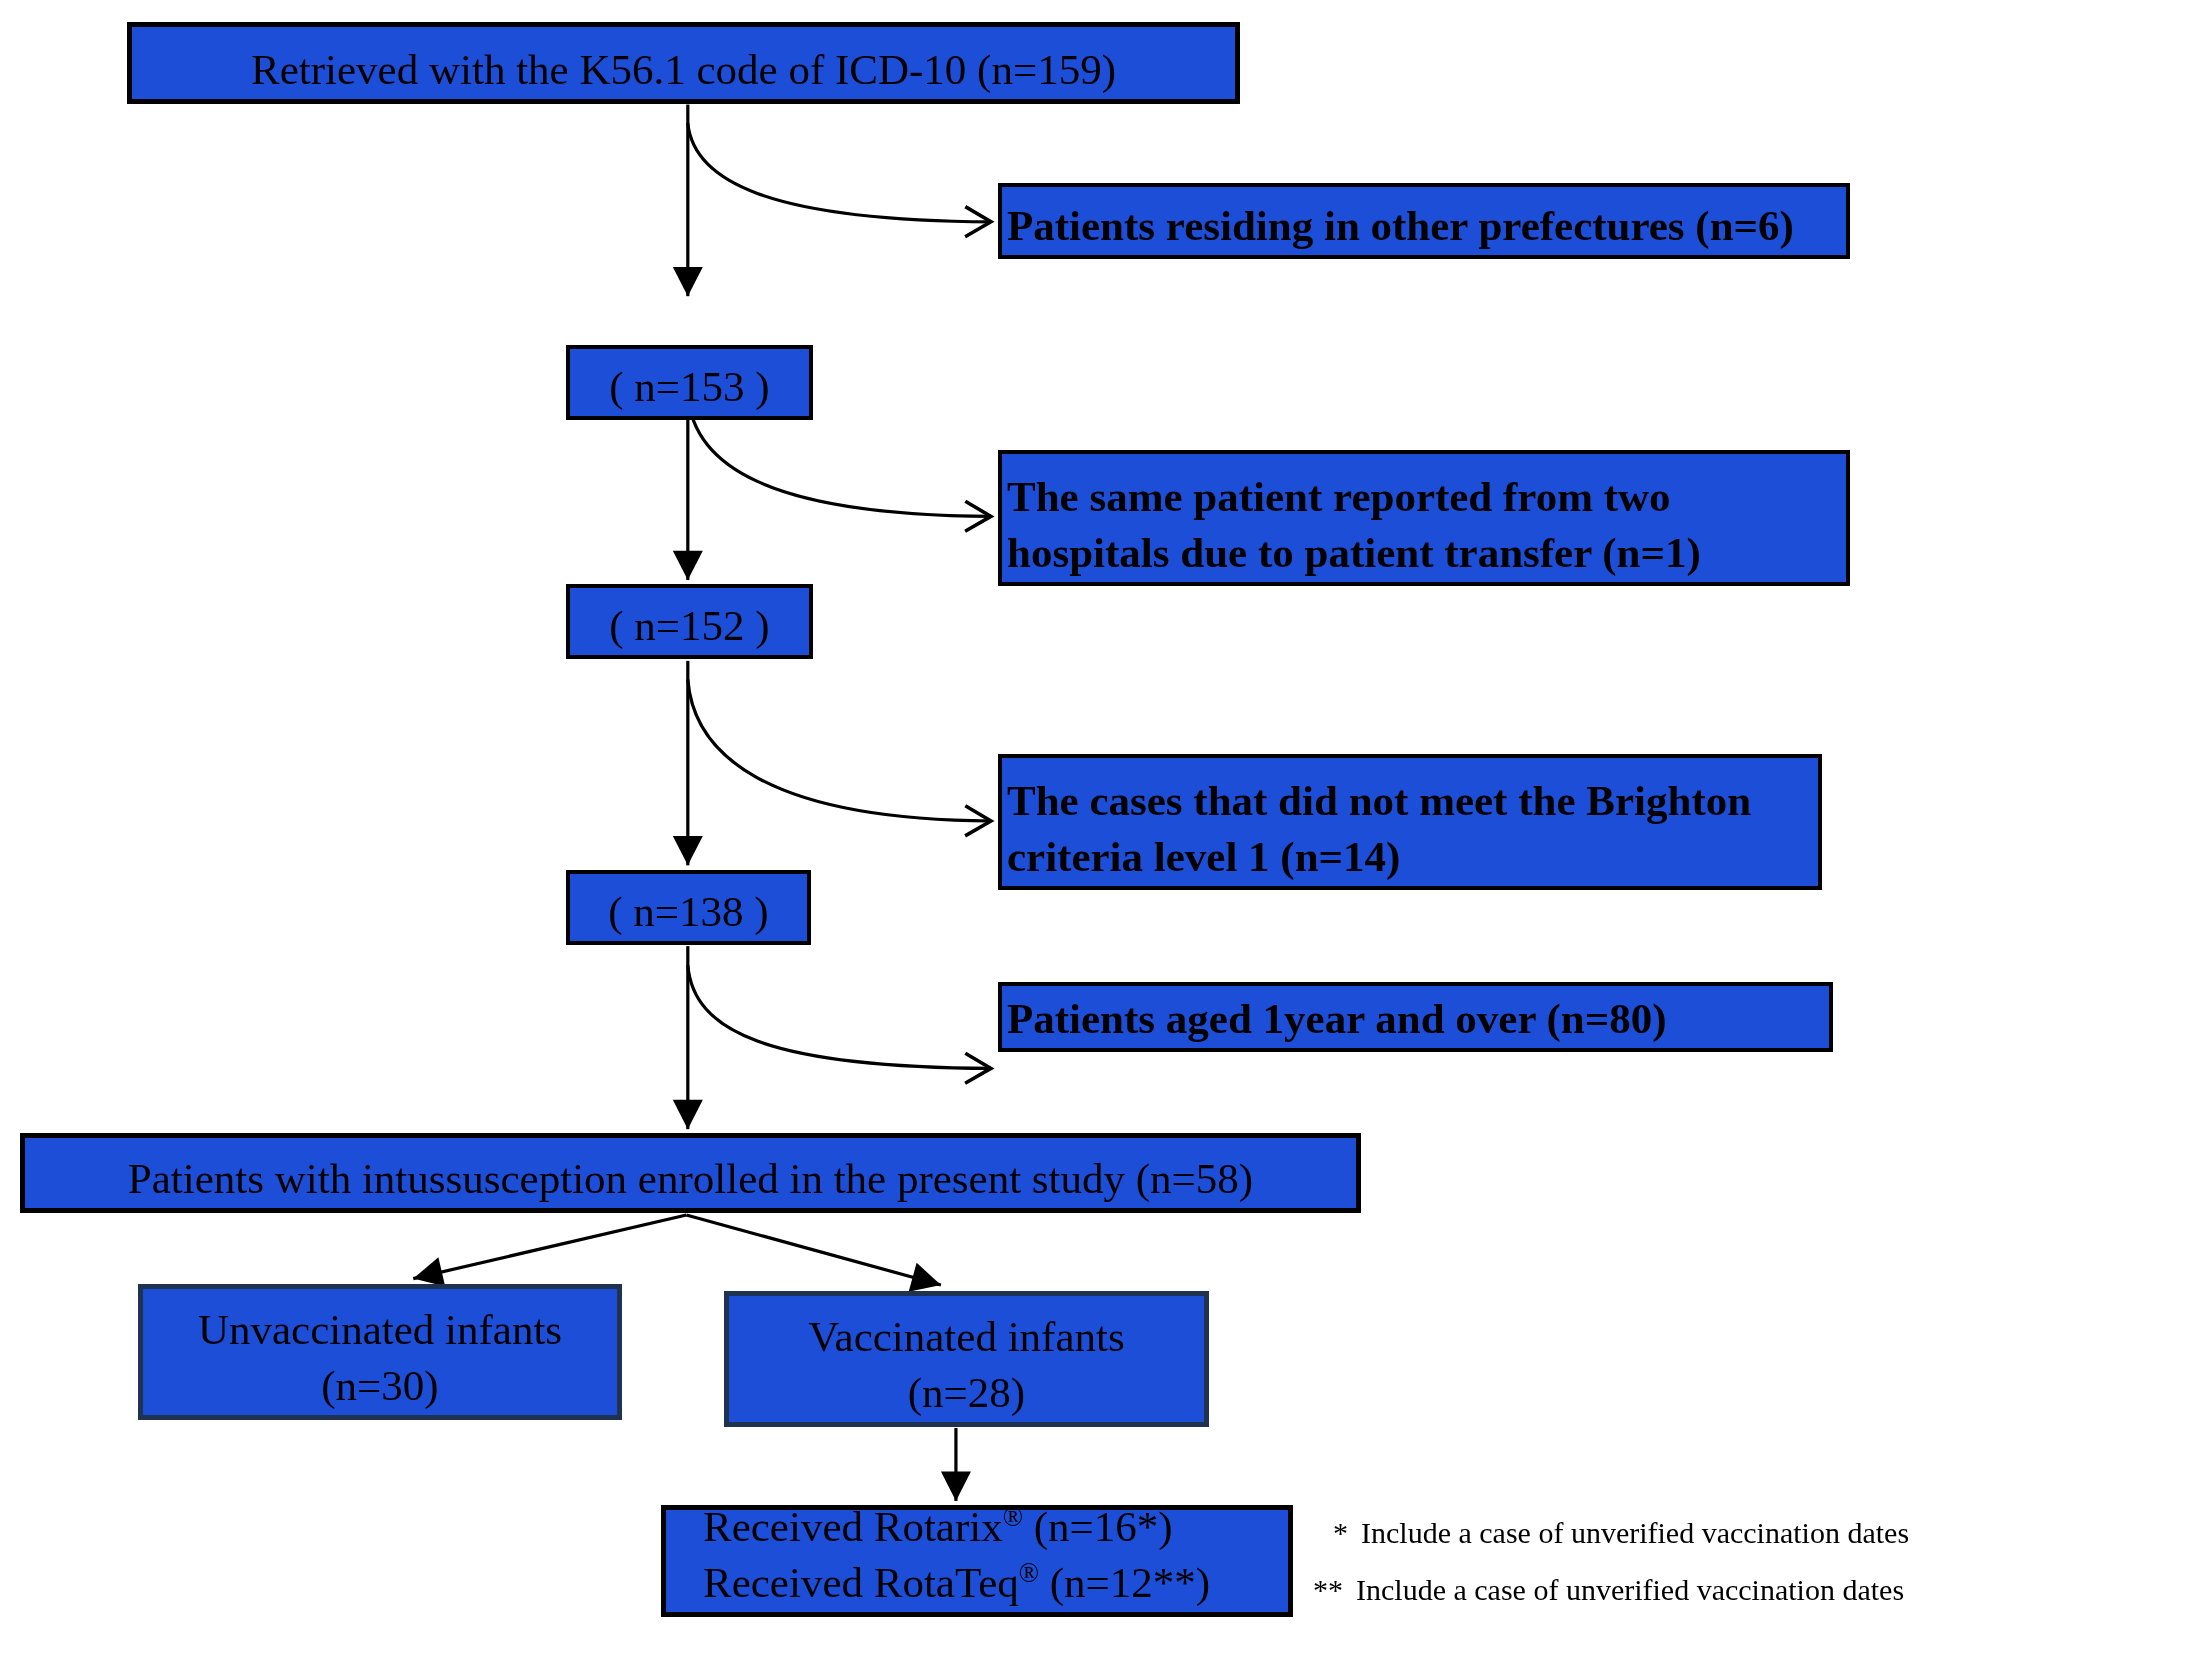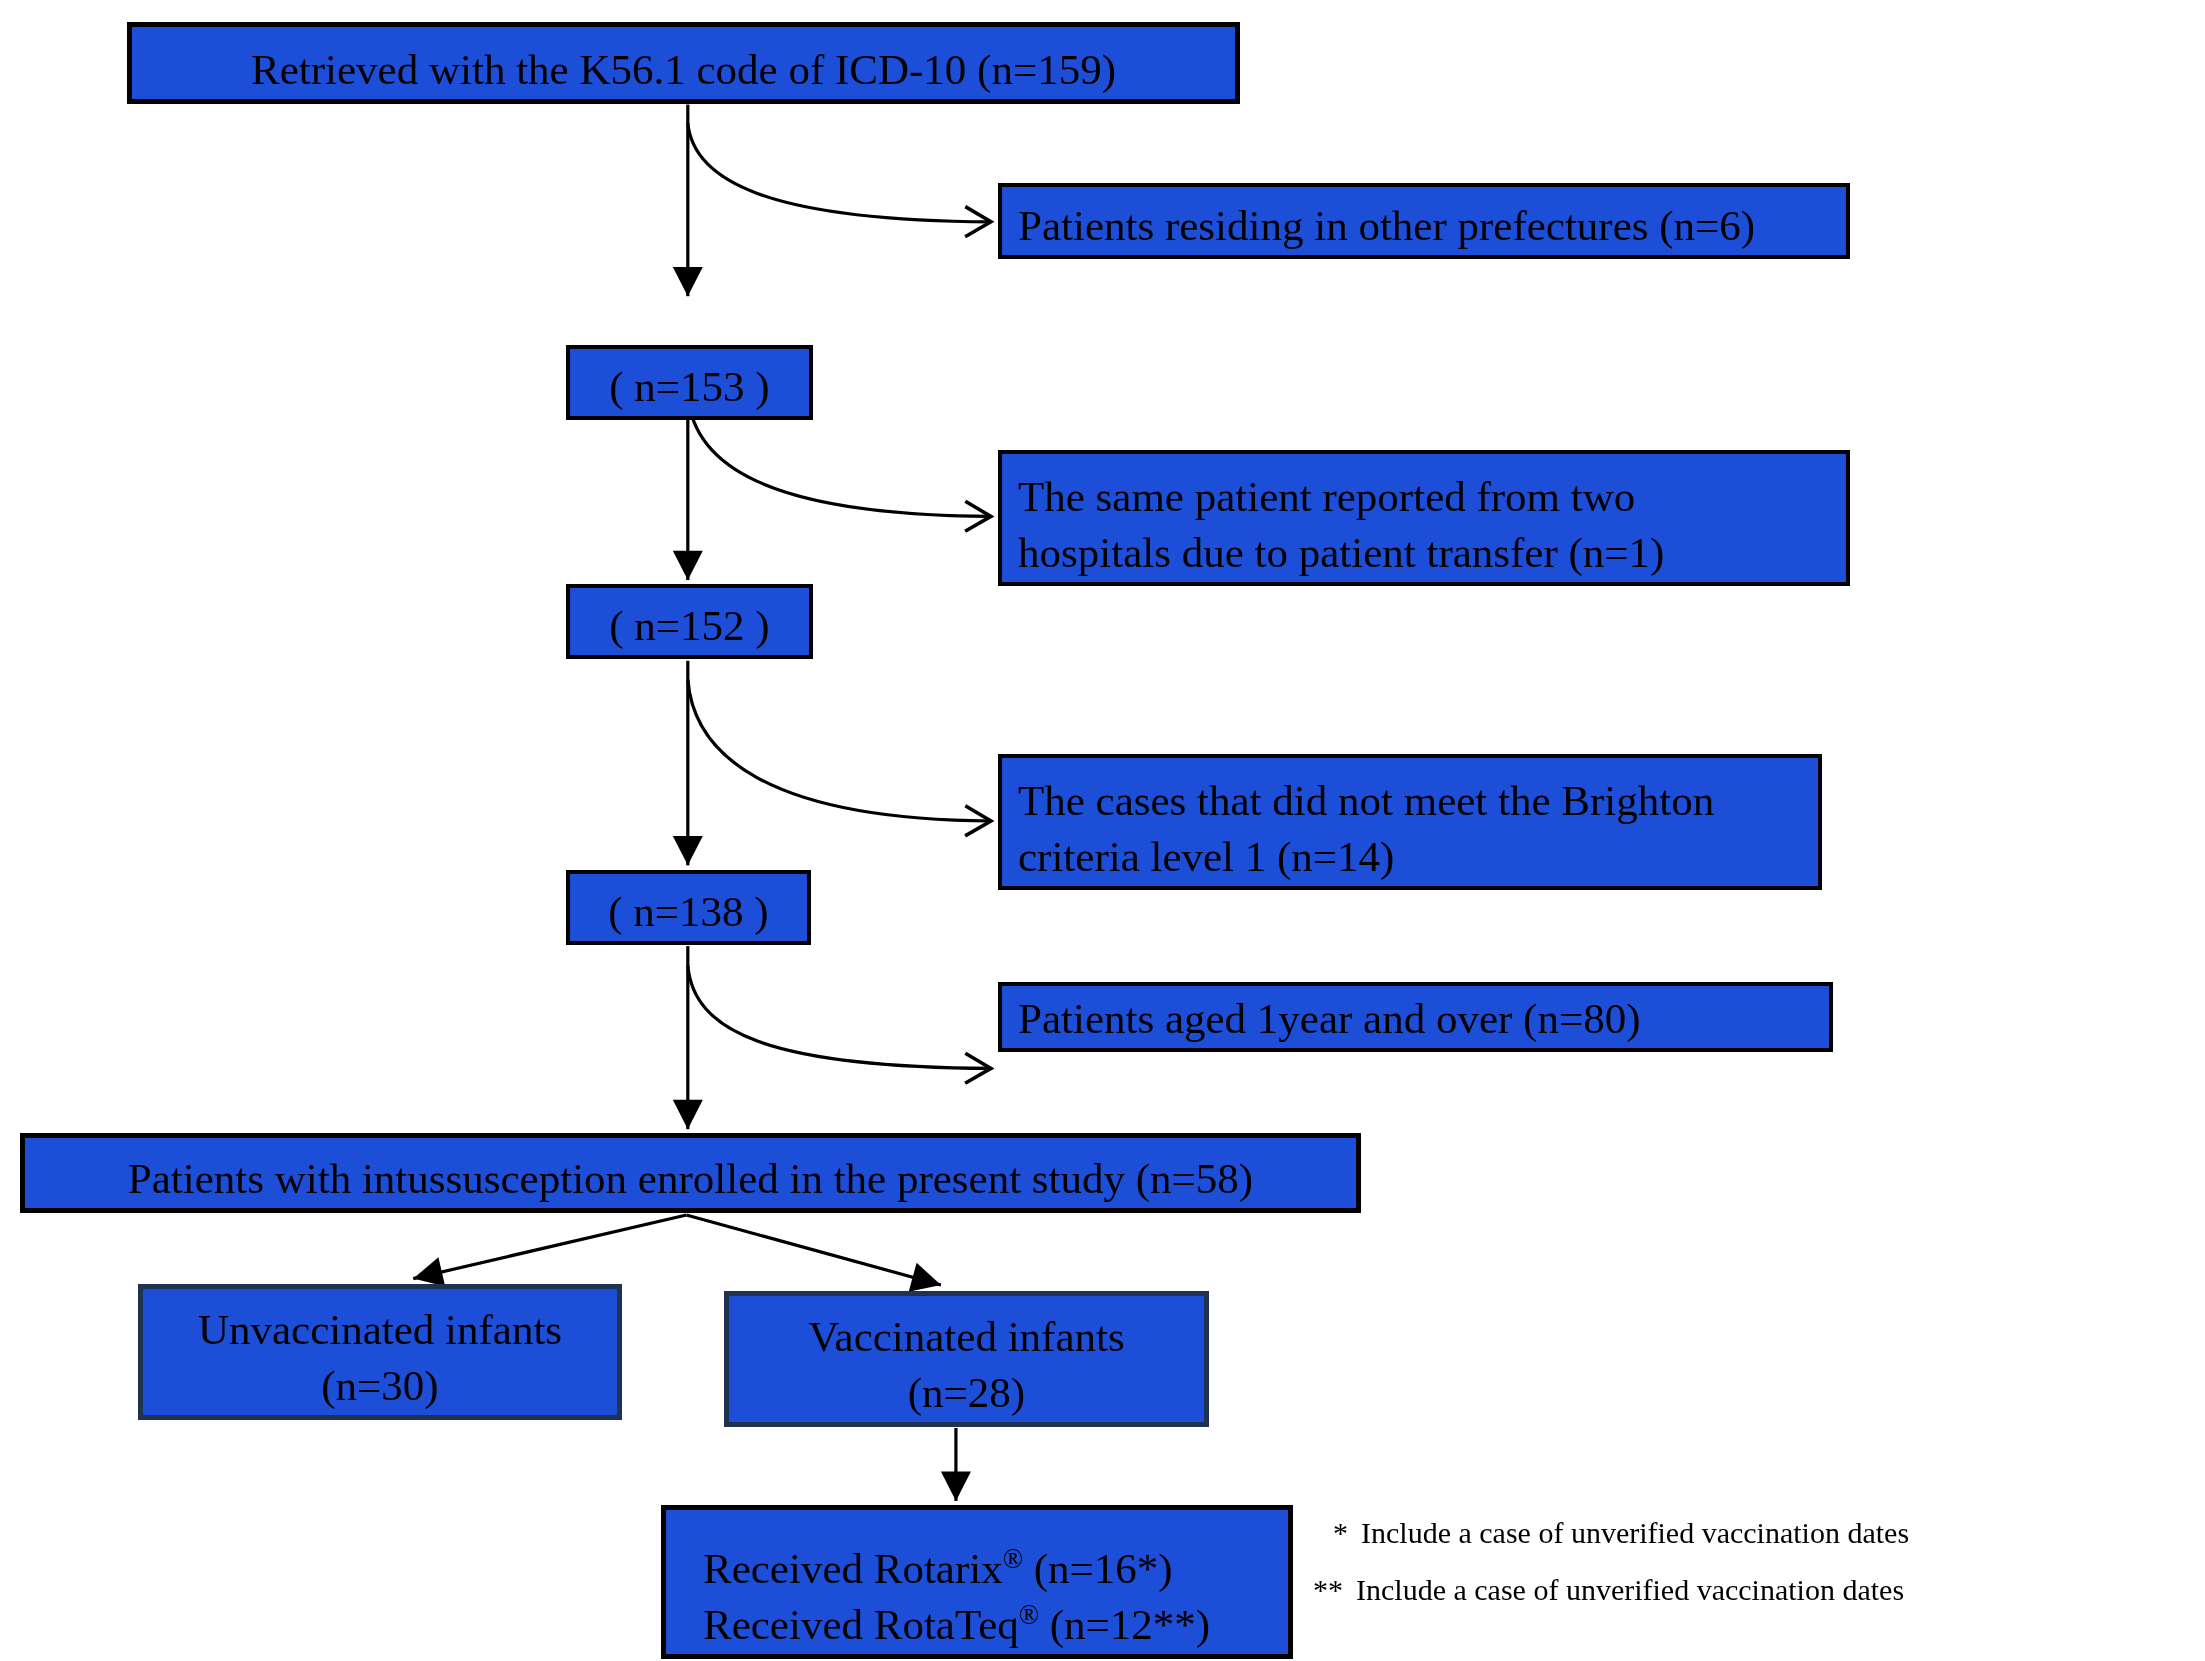--- a/index.html
+++ b/index.html
@@ -30,21 +30,21 @@
   .thick{border-width:5.7px;}
   .main-border{border-width:5px;}
   sup.reg{font-size:0.62em;vertical-align:super;line-height:0;}
   .footnote{
     position:absolute;
     font-size:30px;
     white-space:nowrap;
   }
   .fn-marker{display:inline-block;margin-right:13px;}
   .stack{width:100%;}
-  .pad-l{padding-left:16px;padding-right:7.2px;}
+  .pad-l{padding-left:5px;padding-right:7.2px;font-weight:bold;}
   .pad-l-lg{padding-left:37px;padding-right:7.2px;}
 </style>
 </head>
 <body>
 
 <div class="stage">
 
   <svg class="wires" width="2205" height="1662" viewBox="0 0 3084 2324">
     <defs>
       <marker id="tri" markerUnits="userSpaceOnUse" markerWidth="48" markerHeight="52" refX="43" refY="26" orient="auto">
@@ -122,21 +122,21 @@
     </div>
   </div>
 
   <div class="box navy main-border" style="left:724px;top:1291px;width:485px;height:136px;">
     <div class="stack">
       <span class="line">Vaccinated infants</span>
       <span class="line">(n=28)</span>
     </div>
   </div>
 
-  <div class="box thick align-left" style="left:661px;top:1505px;width:632px;height:154px;">
+  <div class="box thick align-left" style="left:661px;top:1505px;width:632px;height:112px;">
     <div class="stack pad-l-lg">
       <span class="line"><span>Received Rotarix</span><sup class="reg">®</sup><span> (n=16*)</span></span>
       <span class="line"><span>Received RotaTeq</span><sup class="reg">®</sup><span> (n=12**)</span></span>
     </div>
   </div>
 
   <div class="footnote" style="left:1333px;top:1516px;">
     <span class="fn-marker">*</span><span>Include a case of unverified vaccination dates</span>
   </div>
 

